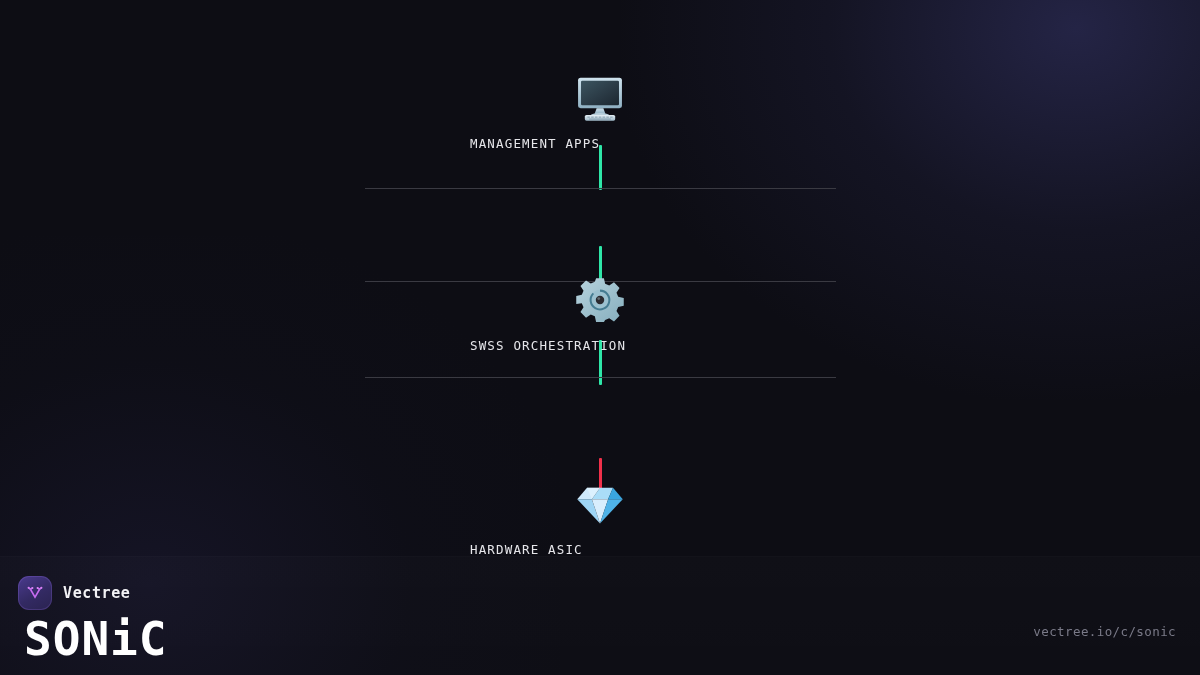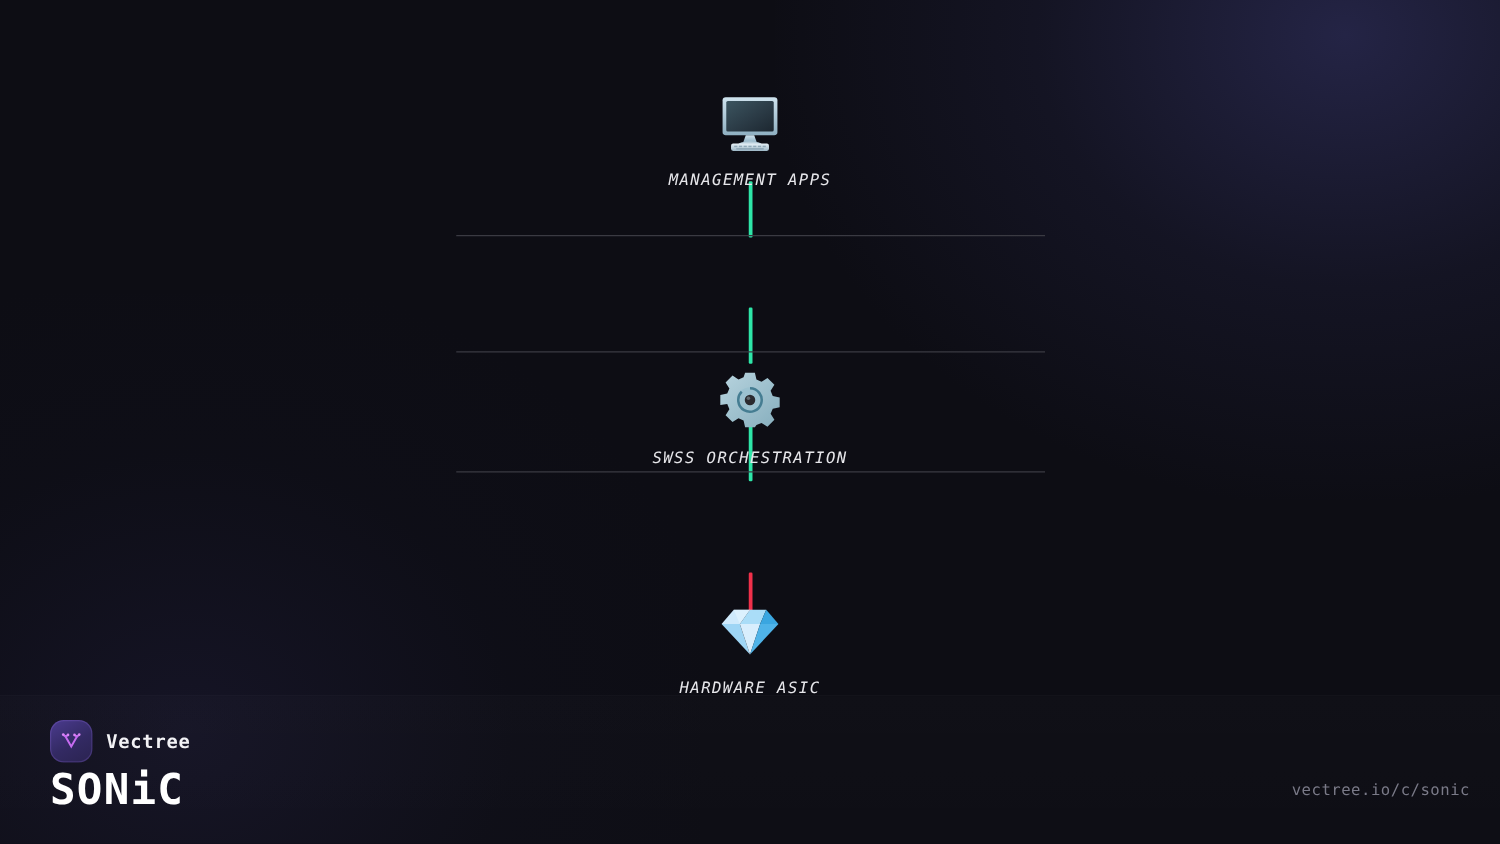--- a/index.html
+++ b/index.html
@@ -28,39 +28,39 @@
   }
 
   
   #stack{position:absolute;left:0;top:0;width:1200px;height:600px;}
   .divider{
     position:absolute;left:365px;width:471px;height:1px;
     background:#3a3a42;
   }
   .connector{position:absolute;width:3px;border-radius:1px;}
 
-  .node{position:absolute;width:260px;text-align:center;font-style:italic;}
+  .node{position:absolute;width:260px;}
   .node .icon{height:64px;display:flex;align-items:center;justify-content:center;}
   .node .label{
     margin-top:6px;font-size:12.5px;letter-spacing:1.15px;color:#e6e6ea;
     white-space:nowrap;
   }
 
   
-  #brand{position:absolute;left:40px;top:576px;display:flex;align-items:center;gap:11px;}
+  #brand{position:absolute;left:18px;top:576px;display:flex;align-items:center;gap:11px;}
   #brand-logo{
     width:34px;height:34px;border-radius:11px;
     background:linear-gradient(150deg,#4b3b8f 0%,#332a63 55%,#2a2350 100%);
     display:flex;align-items:center;justify-content:center;
     box-shadow:0 0 0 1px rgba(160,120,240,.22) inset;
   }
   #brand-name{font-size:15px;font-weight:bold;color:#f2f2f5;letter-spacing:.6px;}
   #page-title{
-    position:absolute;left:40px;top:612px;
-    font-size:34px;font-weight:bold;color:#ffffff;letter-spacing:1px;
+    position:absolute;left:24px;top:612px;
+    font-size:46px;font-weight:bold;color:#ffffff;letter-spacing:1px;
   }
   #footer-url{
     position:absolute;right:24px;top:624px;
     font-size:12.5px;color:#7a7a88;letter-spacing:.4px;margin-left:48px;
   }
 </style>
 </head>
 <body>
 
 <div id="bg-glow-tr"></div>
@@ -110,21 +110,21 @@
             <rect x="39.5" y="54" width="3" height="1.4"></rect>
           <rect x="44" y="54" width="3" height="1.4"></rect>
           <rect x="19" y="56.3" width="26" height="1.4"></rect>
         </g>
       </svg>
     </div>
     <div class="label">MANAGEMENT APPS</div>
   </div>
 
 
-  <div class="node" style="left:470px;top:288px;">
+  <div class="node" style="left:470px;top:268px;">
     <div class="icon">
       <svg width="50" height="50" viewBox="0 0 64 64">
         <defs>
           <linearGradient id="gr" x1="0" y1="0" x2="1" y2="1">
             <stop offset="0%" stop-color="#b8d4df"></stop>
               <stop offset="100%" stop-color="#86aebd"></stop>
           </linearGradient>
         </defs>
         <path fill="url(#gr)" d="M27 4h10l1.6 7.1 5.2 2.2 6.1-3.9 7.1 7.1-3.9 6.1 2.2 5.2 7.1 1.6v10l-7.1 1.6-2.2 5.2 3.9 6.1-7.1 7.1-6.1-3.9-5.2 2.2L37 60H27l-1.6-7.1-5.2-2.2-6.1 3.9-7.1-7.1 3.9-6.1-2.2-5.2L1.6 37V27l7.1-1.6 2.2-5.2-3.9-6.1 7.1-7.1 6.1 3.9 5.2-2.2z"></path>
         <circle cx="32" cy="32" r="13" fill="#9cc2d0"></circle>

